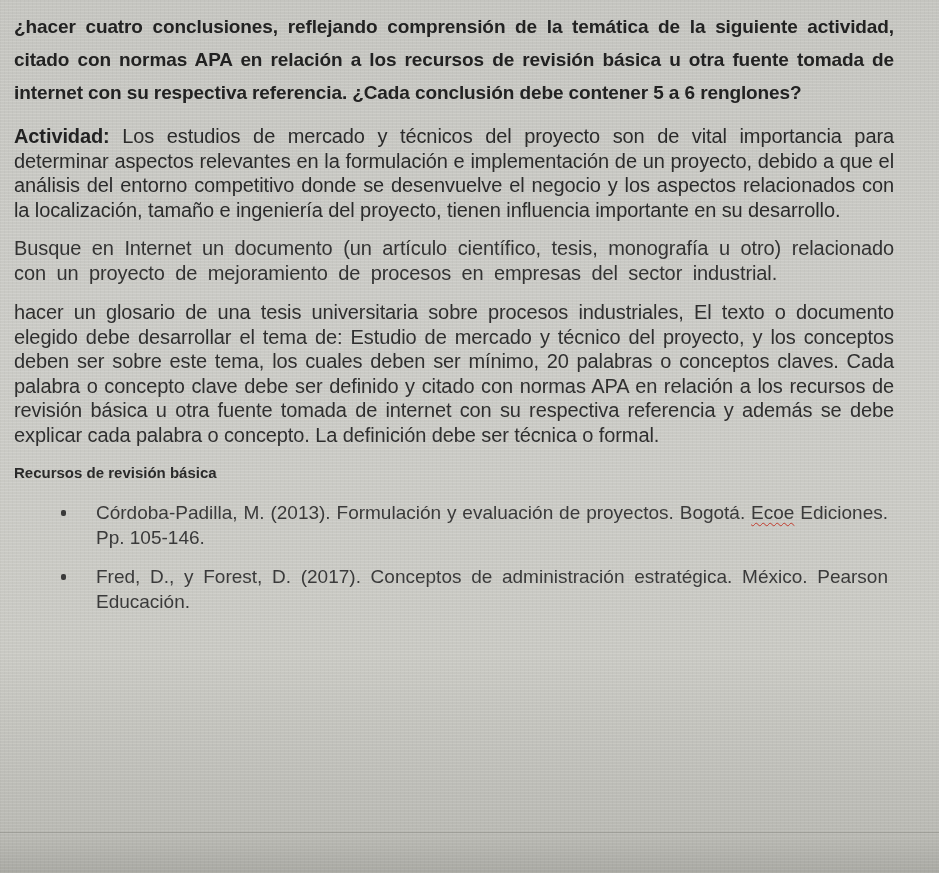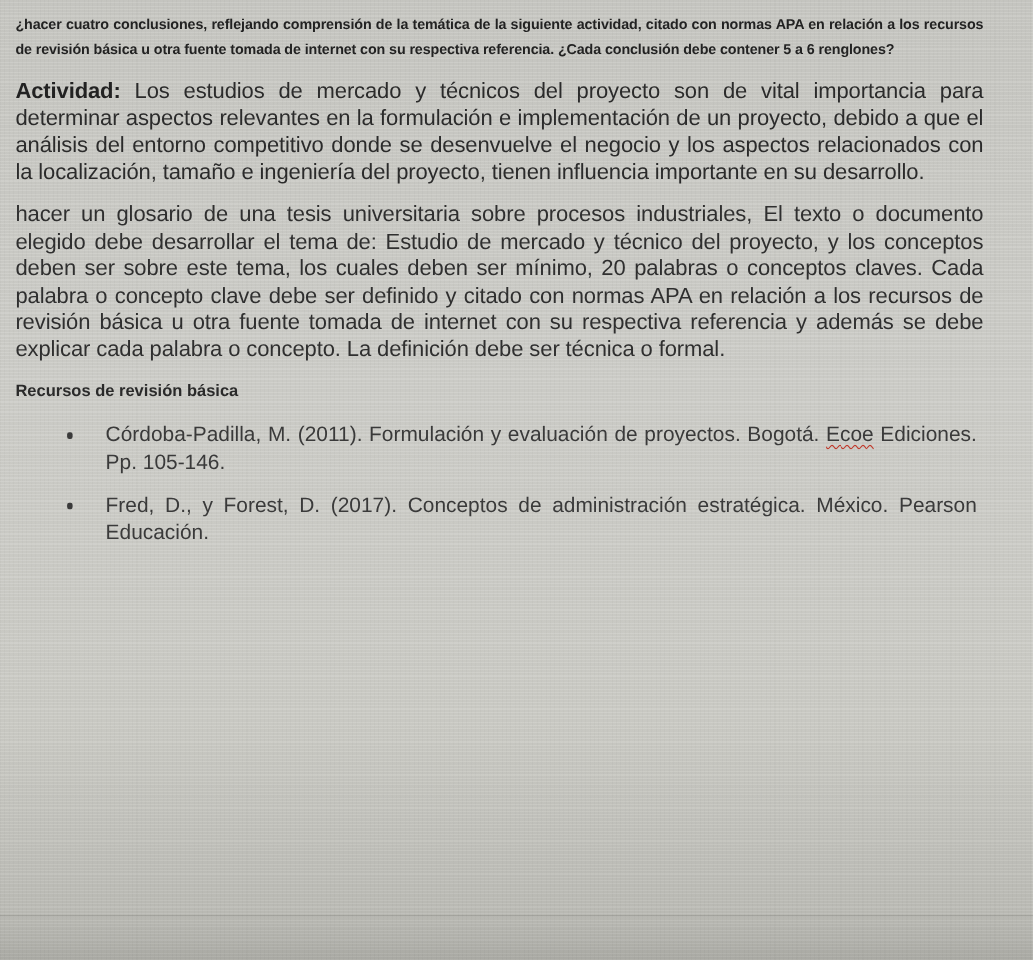--- a/index.html
+++ b/index.html
@@ -34,22 +34,22 @@
     .para {
       margin: 0;
       text-align: justify;
       text-align-last: left;
       font-size: 20px;
       line-height: 24.5px;
       letter-spacing: -0.1px;
     }
     .question {
       font-weight: bold;
-      font-size: 13px;
-      line-height: 23px;
+      font-size: 19px;
+      line-height: 33px;
       color: #222;
       margin-bottom: 15px;
       font-stretch: condensed;
     }
     .activity {
       margin-bottom: 14px;
       color: #2b2b2b;
     }
     .activity .label {
       font-weight: bold;
@@ -113,29 +113,30 @@
 </head>
 <body>
 
 <div class="page">
   <div class="content">
 
     <p class="para question">¿hacer cuatro conclusiones, reflejando comprensión de la temática de la siguiente actividad, citado con normas APA en relación a los recursos de revisión básica u otra fuente tomada de internet con su respectiva referencia. ¿Cada conclusión debe contener 5 a 6 renglones?</p>
 
     <p class="para activity"><span class="label">Actividad:</span><span> Los estudios de mercado y técnicos del proyecto son de vital importancia para determinar aspectos relevantes en la formulación e implementación de un proyecto, debido a que el análisis del entorno competitivo donde se desenvuelve el negocio y los aspectos relacionados con la localización, tamaño e ingeniería del proyecto, tienen influencia importante en su desarrollo.</span></p>
 
+    <p class="para search-task">Busque en Internet un documento (un artículo científico, tesis, monografía u otro) relacionado con un proyecto de mejoramiento de procesos en empresas del sector industrial.</p>
 
     <p class="para glossary-task">hacer un glosario de una tesis universitaria sobre procesos industriales, El texto o documento elegido debe desarrollar el tema de: Estudio de mercado y técnico del proyecto, y los conceptos deben ser sobre este tema, los cuales deben ser mínimo, 20 palabras o conceptos claves.  Cada palabra o concepto clave debe ser definido y citado con normas APA en relación a los recursos de revisión básica u otra fuente tomada de internet con su respectiva referencia y además se debe explicar cada palabra o concepto. La definición debe ser técnica o formal.</p>
 
     <h3 class="resources-title">Recursos de revisión básica</h3>
 
     <ul class="ref-list">
       <li class="ref-item">
         <span class="ref-bullet"></span>
-        <span>Córdoba-Padilla, M. (2011). Formulación y evaluación de proyectos. Bogotá. </span><span class="spell">Ecoe</span><span> Ediciones. Pp. 105-146.</span>
+        <span>Córdoba-Padilla, M. (2013). Formulación y evaluación de proyectos. Bogotá. </span><span class="spell">Ecoe</span><span> Ediciones. Pp. 105-146.</span>
       </li>
       <li class="ref-item">
         <span class="ref-bullet"></span>
         <span>Fred, D., y Forest, D. (2017). Conceptos de administración estratégica. México. Pearson Educación.</span>
       </li>
     </ul>
 
   </div>
   <div class="bottom-shade"></div>
 </div>

